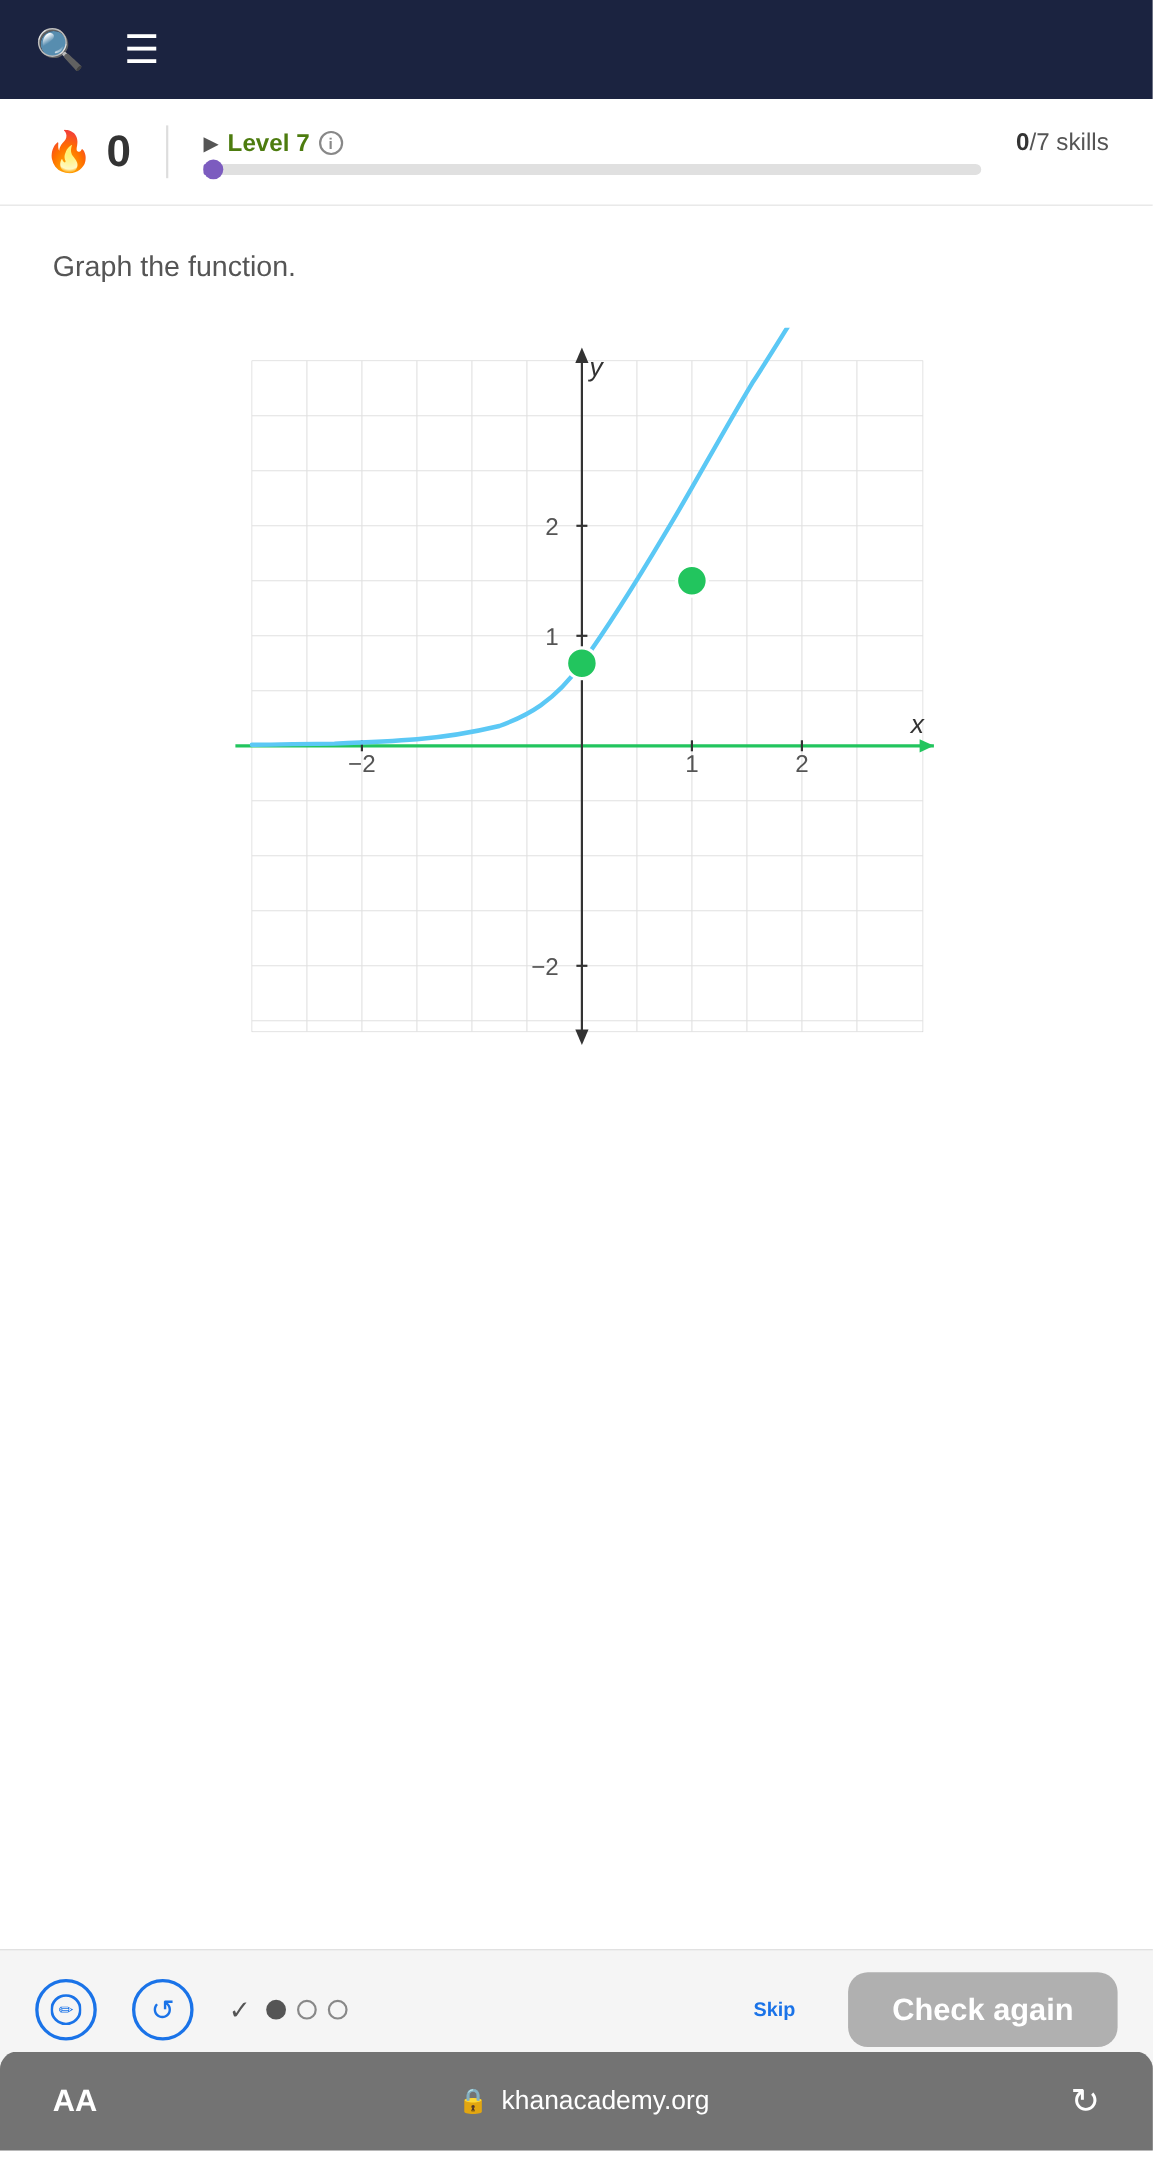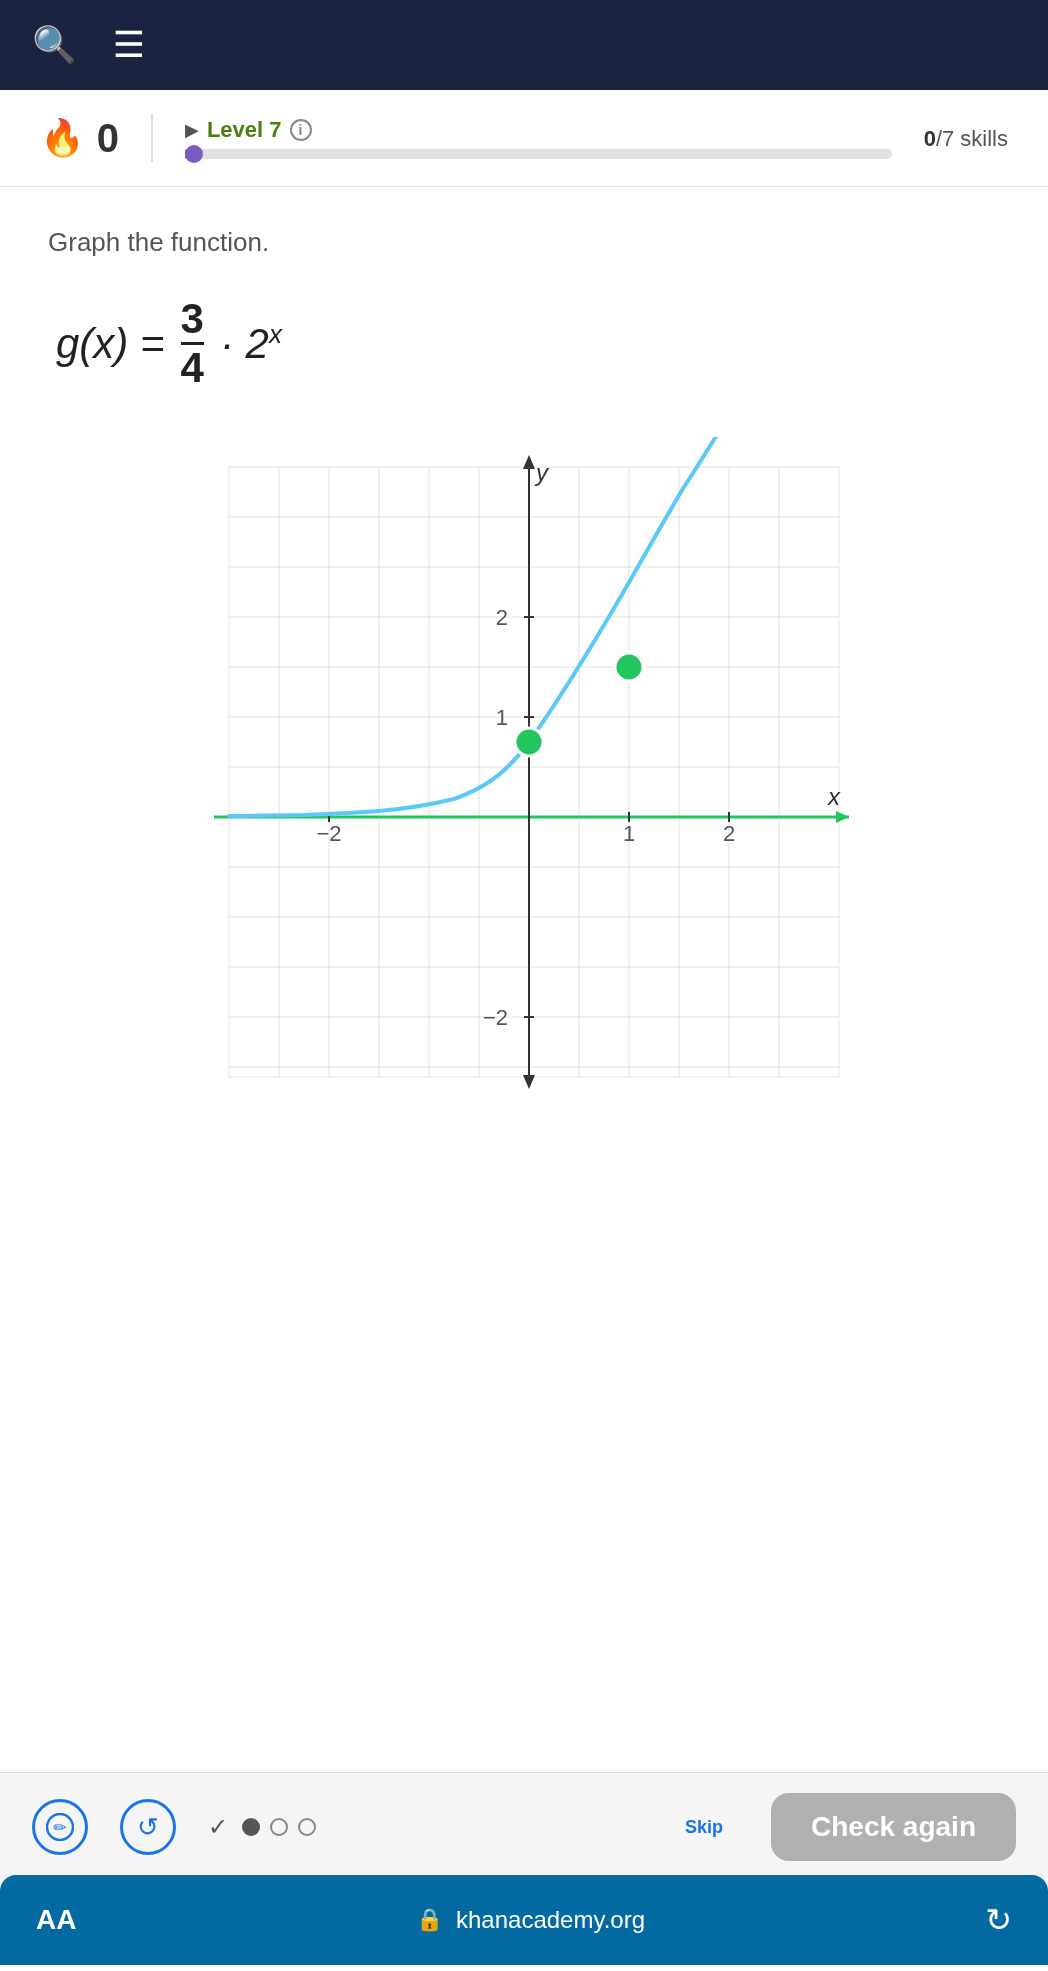--- a/index.html
+++ b/index.html
@@ -125,21 +125,21 @@
       width: 18px;
       height: 18px;
       background: #7c5cbf;
       border-radius: 50%;
     }
     .skills-label {
       font-size: 22px;
       color: #555;
       white-space: nowrap;
       align-self: flex-start;
-      margin-top: 12px;
+      margin-top: 2px;
     }
     .skills-count {
       font-weight: 700;
       color: #333;
     }
 
     
     .main-content {
       padding: 40px 48px;
     }
@@ -270,30 +270,30 @@
       padding: 18px 40px;
       font-size: 28px;
       font-weight: 700;
       cursor: pointer;
       white-space: nowrap;
     }
 
     
     .browser-bar {
       position: fixed;
-      bottom: 6px;
+      bottom: 16px;
       left: 0;
       width: 1048px;
       height: 90px;
-      background: #0369a1;
+      background: #737373;
       border-radius: 16px 16px 0 0;
       display: flex;
       align-items: center;
       justify-content: space-between;
-      padding: 0 36px;
+      padding: 0 48px;
     }
     .browser-aa {
       color: white;
       font-size: 28px;
       font-weight: 700;
     }
     .browser-url {
       display: flex;
       align-items: center;
       gap: 12px;
@@ -364,33 +364,20 @@
     </div>
   </div>
   <div class="skills-label">
     <span class="skills-count">0</span><span>/7 skills</span>
   </div>
 </div>
 
 <div class="main-content">
   <div class="question-label">Graph the function.</div>
 
-  <div class="formula-area">
-    <div class="formula">
-      <span class="formula-lhs">g(x) =</span>
-      <span class="fraction">
-        <span class="fraction-num">3</span>
-        <div class="fraction-bar"></div>
-        <span class="fraction-den">4</span>
-      </span>
-      <span class="formula-exp">
-        <span>· 2</span><span class="formula-superscript">x</span>
-      </span>
-    </div>
-  </div>
 
   <div class="graph-container">
     <svg class="graph-svg" viewBox="0 0 700 700" xmlns="http://www.w3.org/2000/svg">
 
       <rect x="55" y="30" width="610" height="610" fill="white" stroke="#ccc" stroke-width="0.5"></rect>
 
       <g stroke="#e0e0e0" stroke-width="1">
 
         <line x1="105" y1="30" x2="105" y2="640"></line>
         <line x1="155" y1="30" x2="155" y2="640"></line>

